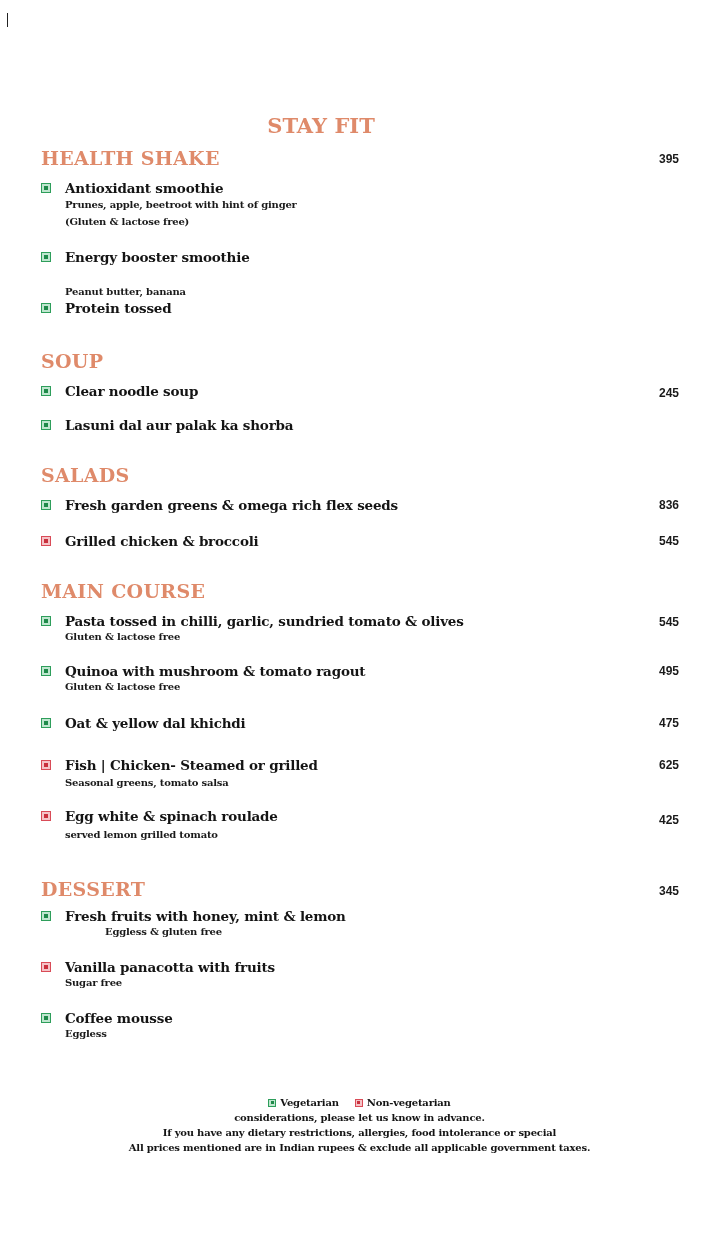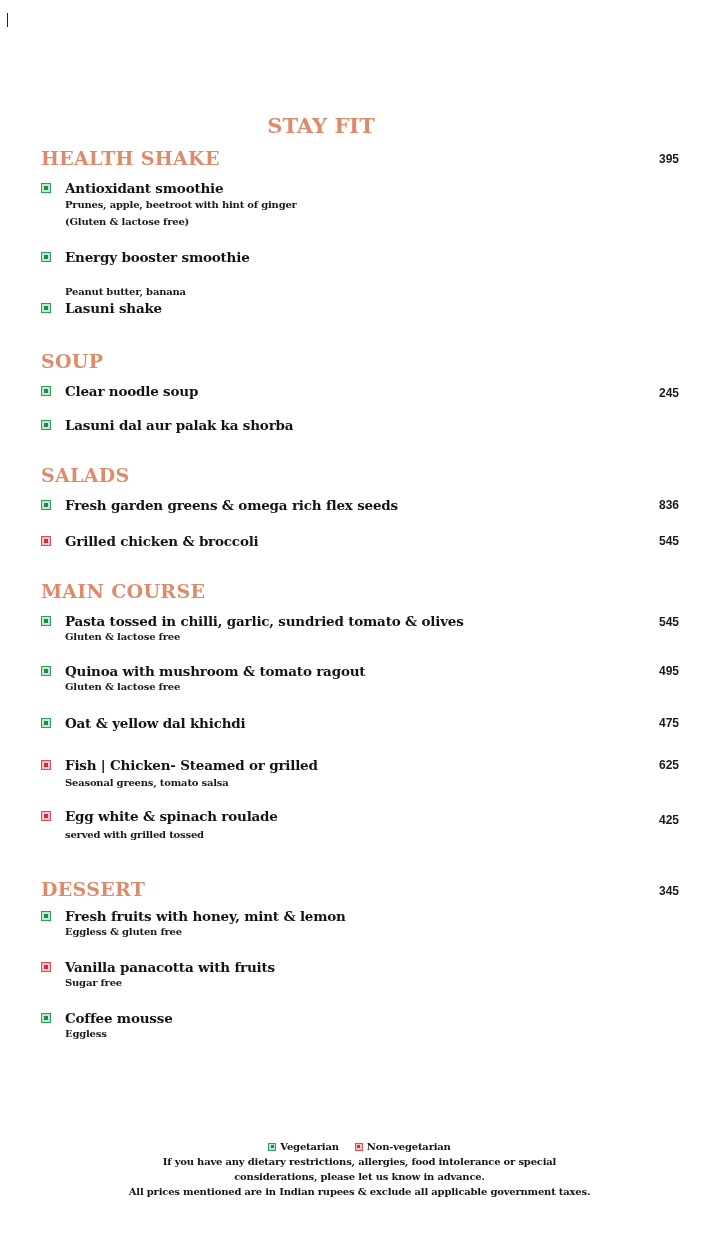--- a/index.html
+++ b/index.html
@@ -106,21 +106,20 @@
       font-weight: bold;
       color: #141414;
       line-height: 15px;
       letter-spacing: -0.2px;
     }
     .legend {
       display: flex;
       justify-content: center;
       align-items: center;
       gap: 16px;
-      margin-top: 44px;
     }
     .legend-item {
       display: inline-flex;
       align-items: center;
       gap: 4px;
     }
     .legend .marker {
       position: static;
       width: 8px;
       height: 8px;
@@ -151,21 +150,21 @@
       <span class="dot"></span>
     </span>
   <span class="item-name">Energy booster smoothie</span>
   <span class="item-desc" style="top:4px;margin-top:33px;">Peanut butter, banana</span>
 </div>
 
 <div class="item" style="top:300px;">
   <span class="marker veg">
       <span class="dot"></span>
     </span>
-  <span class="item-name">Lasuni shake</span>
+  <span class="item-name">Protein tossed</span>
 </div>
 
 <div class="section-title" style="top:350px;">SOUP</div>
 <div class="price" style="top:356px;margin-top:30px;">245</div>
 
 <div class="item" style="top:383px;">
   <span class="marker veg">
       <span class="dot"></span>
     </span>
   <span class="item-name">Clear noodle soup</span>
@@ -231,33 +230,33 @@
   <span class="item-name">Fish | Chicken- Steamed or grilled</span>
   <span class="item-desc" style="top:20px;">Seasonal greens, tomato salsa</span>
 </div>
 <div class="price" style="top:758px;">625</div>
 
 <div class="item" style="top:808px;">
   <span class="marker nonveg">
       <span class="dot"></span>
     </span>
   <span class="item-name">Egg white &amp; spinach roulade</span>
-  <span class="item-desc" style="top:21px;">served with grilled tossed</span>
+  <span class="item-desc" style="top:21px;">served lemon grilled tomato</span>
 </div>
 <div class="price" style="top:813px;">425</div>
 
 <div class="section-title" style="top:878px;">DESSERT</div>
 <div class="price" style="top:884px;">345</div>
 
 <div class="item" style="top:908px;">
   <span class="marker veg">
       <span class="dot"></span>
     </span>
   <span class="item-name">Fresh fruits with honey, mint &amp; lemon</span>
-  <span class="item-desc" style="top:18px;">Eggless &amp; gluten free</span>
+  <span class="item-desc" style="top:18px;margin-left:40px;">Eggless &amp; gluten free</span>
 </div>
 
 <div class="item" style="top:959px;">
   <span class="marker nonveg">
       <span class="dot"></span>
     </span>
   <span class="item-name">Vanilla panacotta with fruits</span>
   <span class="item-desc" style="top:18px;">Sugar free</span>
 </div>
 
@@ -277,16 +276,16 @@
         </span>
       <span>Vegetarian</span>
     </span>
     <span class="legend-item">
       <span class="marker nonveg">
           <span class="dot"></span>
         </span>
       <span>Non-vegetarian</span>
     </span>
   </div>
+  <div>considerations, please let us know in advance.</div>
   <div>If you have any dietary restrictions, allergies,  food intolerance  or  special</div>
-  <div>considerations, please let us know in advance.</div>
   <div>All prices mentioned are in Indian rupees &amp; exclude all applicable government taxes.</div>
 </div>
 
 </body></html>

